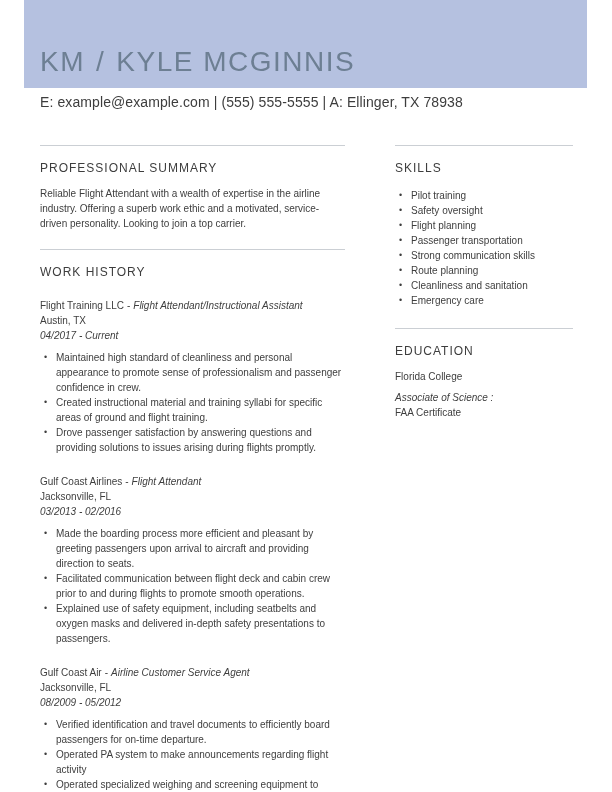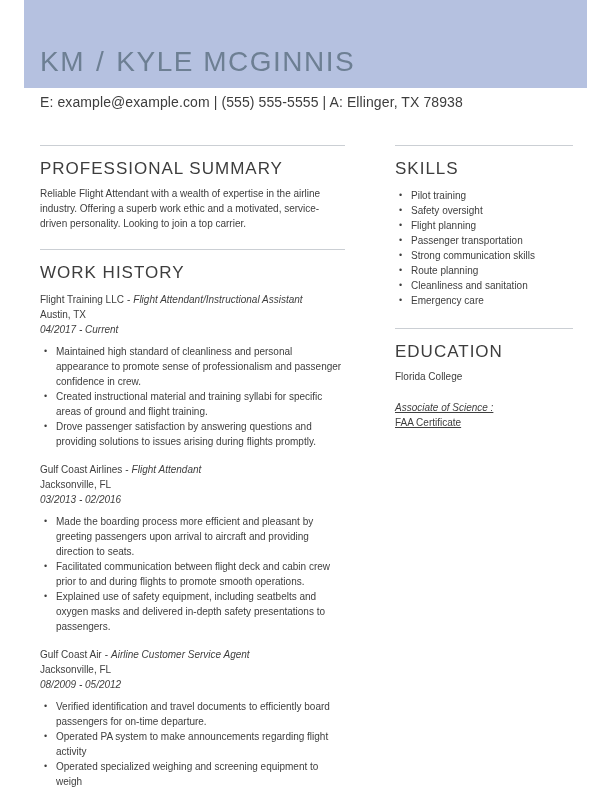--- a/index.html
+++ b/index.html
@@ -23,37 +23,37 @@
   .name-sep { margin: 0 11px; }
   .contact-line {
     position: absolute; left: 40px; top: 94px;
     font-size: 14px; color: #3d3d3d; letter-spacing: 0.1px;
   }
   .col-left  { position: absolute; left: 40px;  top: 145px; width: 305px; }
   .col-right { position: absolute; left: 395px; top: 145px; width: 178px; }
   .divider { border-top: 1px solid #cbcfd4; height: 0; }
   .divider.mid { margin-top: 18px; }
   h2.section-title {
-    font-size: 17px; font-weight: 400; letter-spacing: 1px;
+    font-size: 12px; font-weight: 400; letter-spacing: 1px;
     color: #3d3d3d; margin: 16px 0 0 0; line-height: 13px;
   }
   .body-text, .job-line, .bullets, .edu-line {
     font-size: 10px; line-height: 15px; color: #3e3e3e;
   }
   .summary-text { margin-top: 11px; }
-  .job { margin-top: 13px; }
+  .job { margin-top: 19px; }
   .italic { font-style: italic; }
   .job-sep { margin: 0 3px; }
   ul.bullets { list-style: none; margin: 7px 0 0 0; padding: 0; }
   ul.bullets li { display: flex; }
   .bullet-dot { flex: none; width: 12px; padding-left: 4px; font-size: 9px; }
   .bullet-text { flex: 1; }
   ul.bullets.skills { margin-top: 13px; }
   .edu-block { margin-top: 11px; }
-  .edu-degree-block { margin-top: 16px; text-decoration: underline; }
+  .edu-degree-block { margin-top: 6px; }
 </style>
 </head>
 <body>
 
 <div class="banner">
   <div class="name-line">
     <span>KM</span><span class="name-sep">/</span><span>KYLE MCGINNIS</span>
   </div>
 </div>
 

